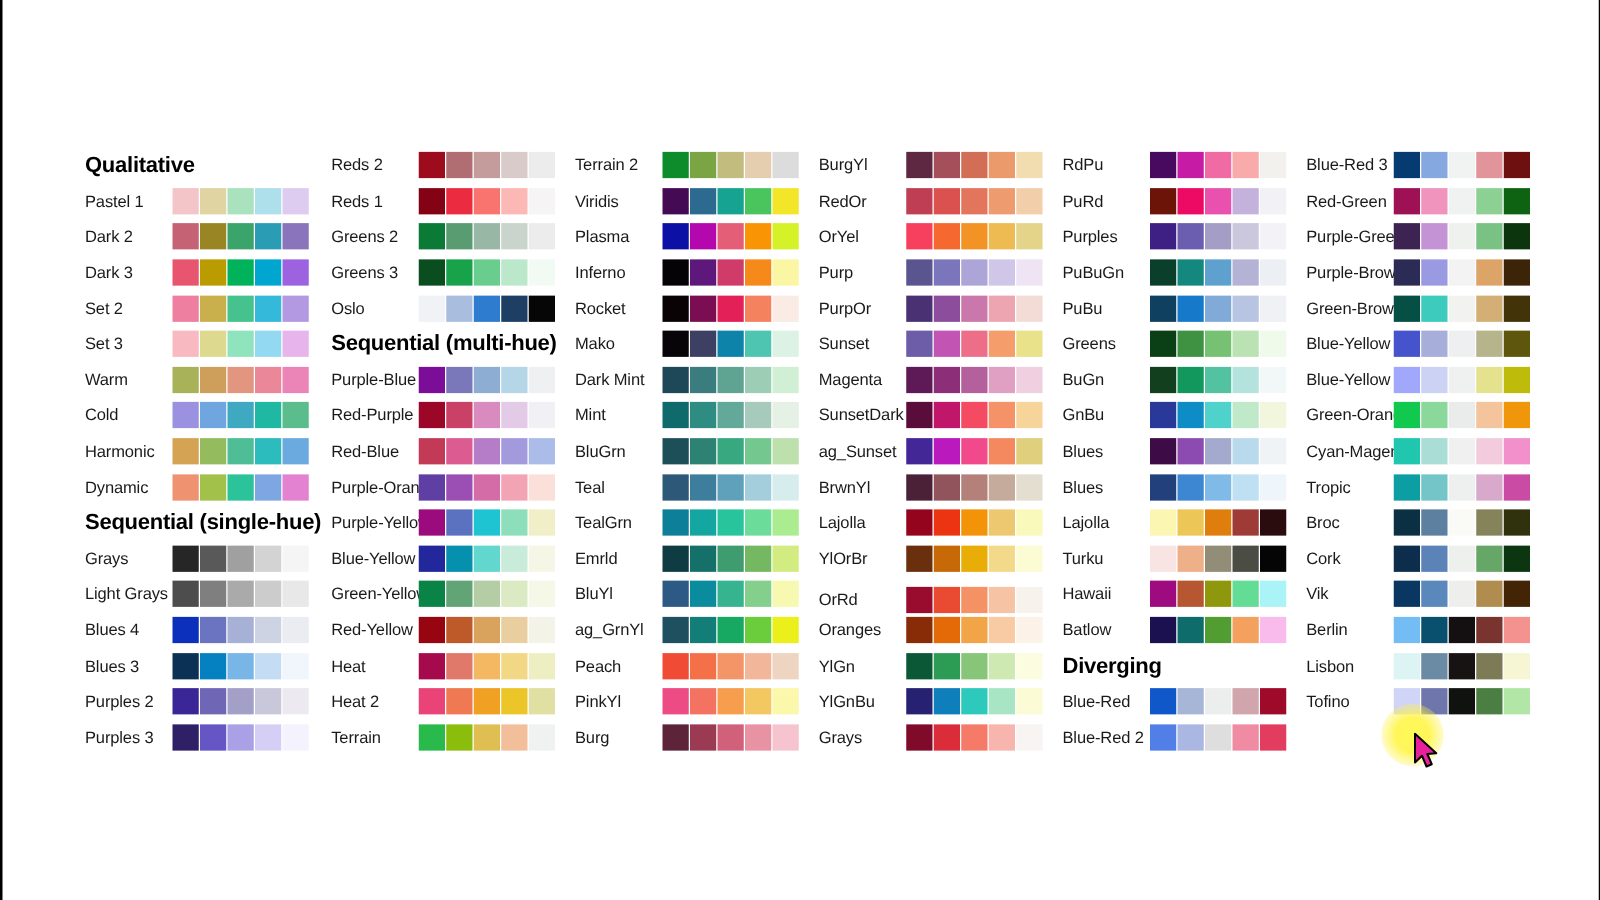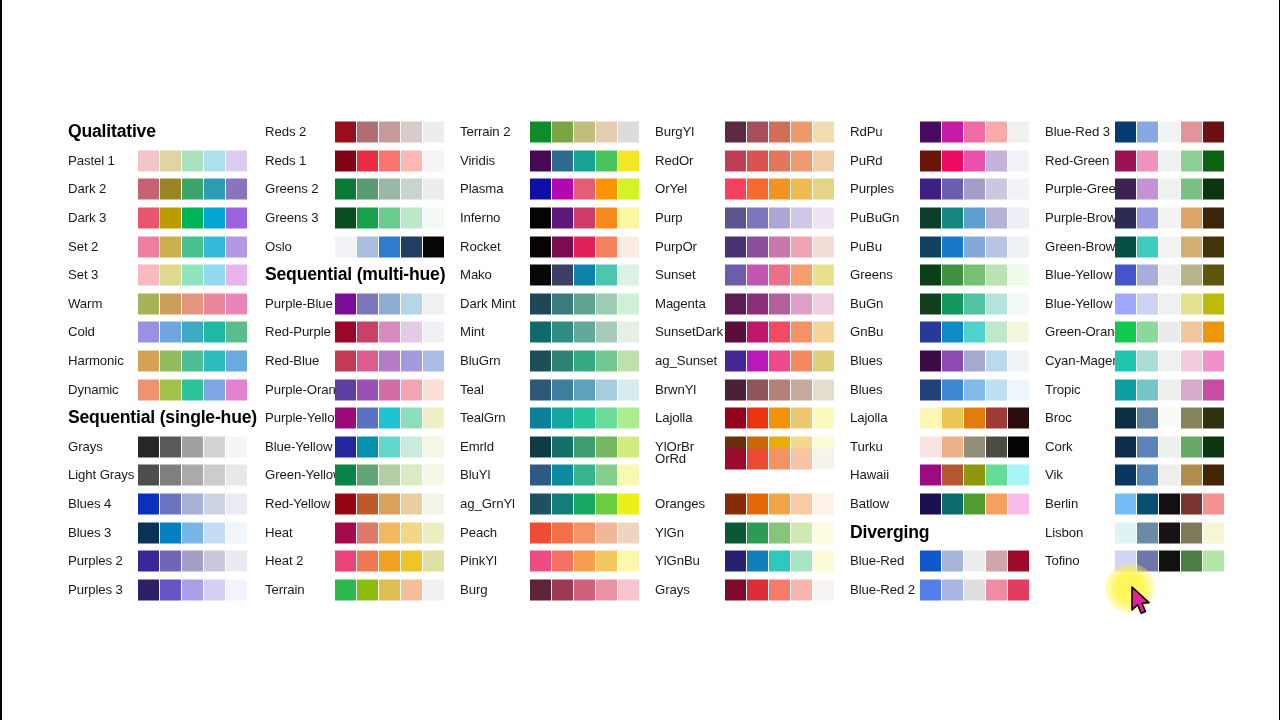--- a/index.html
+++ b/index.html
@@ -732,21 +732,21 @@
         <div class="row" style="top: 314.6px;">
           <div class="label">YlOrBr</div>
           <div class="swatches" style="left: 70px;">
             <div class="sw" style="background: rgb(106, 47, 12);"></div>
             <div class="sw" style="background: rgb(199, 105, 6);"></div>
             <div class="sw" style="background: rgb(233, 173, 8);"></div>
             <div class="sw" style="background: rgb(243, 218, 139);"></div>
             <div class="sw" style="background: rgb(251, 251, 212);"></div>
           </div>
         </div>
-        <div class="row" style="top: 327px;">
+        <div class="row" style="top: 348px;">
           <div class="label">OrRd</div>
           <div class="swatches" style="left: 70px;">
             <div class="sw" style="background: rgb(154, 12, 46);"></div>
             <div class="sw" style="background: rgb(232, 74, 50);"></div>
             <div class="sw" style="background: rgb(244, 145, 101);"></div>
             <div class="sw" style="background: rgb(246, 195, 165);"></div>
             <div class="sw" style="background: rgb(248, 242, 236);"></div>
           </div>
         </div>
         <div class="row" style="top: 371.8px;">

